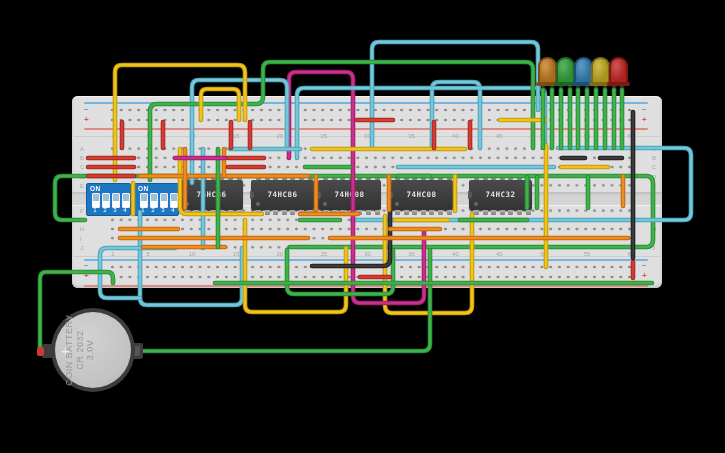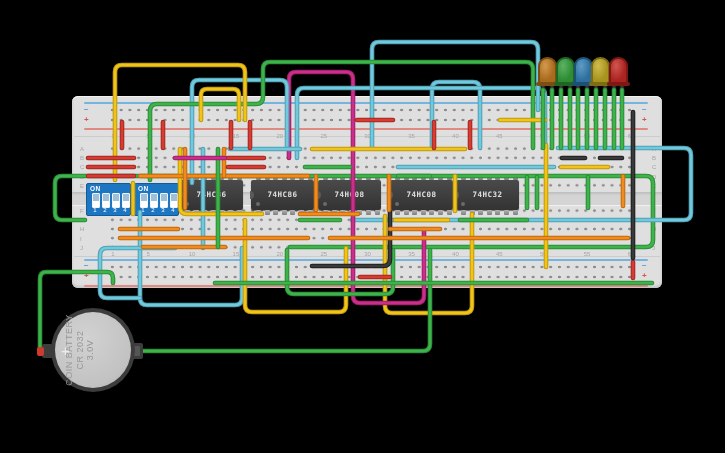--- a/index.html
+++ b/index.html
@@ -231,21 +231,21 @@
         <div class="pin" style="left: 39.4px; top: -5px;"></div>
         <div class="pin" style="left: 39.4px; top: 30px;"></div>
         <div class="pin" style="left: 48px; top: -5px;"></div>
         <div class="pin" style="left: 48px; top: 30px;"></div>
         <div class="pin" style="left: 56.6px; top: -5px;"></div>
         <div class="pin" style="left: 56.6px; top: 30px;"></div>
         <div class="notch"></div>
         <div class="dot"></div>
         <div class="iclabel">74HC08</div>
       </div>
-      <div class="ic" style="left: 456px;">
+      <div class="ic" style="left: 469px;">
         <div class="pin" style="left: 5px; top: -5px;"></div>
         <div class="pin" style="left: 5px; top: 30px;"></div>
         <div class="pin" style="left: 13.6px; top: -5px;"></div>
         <div class="pin" style="left: 13.6px; top: 30px;"></div>
         <div class="pin" style="left: 22.2px; top: -5px;"></div>
         <div class="pin" style="left: 22.2px; top: 30px;"></div>
         <div class="pin" style="left: 30.8px; top: -5px;"></div>
         <div class="pin" style="left: 30.8px; top: 30px;"></div>
         <div class="pin" style="left: 39.4px; top: -5px;"></div>
         <div class="pin" style="left: 39.4px; top: 30px;"></div>

